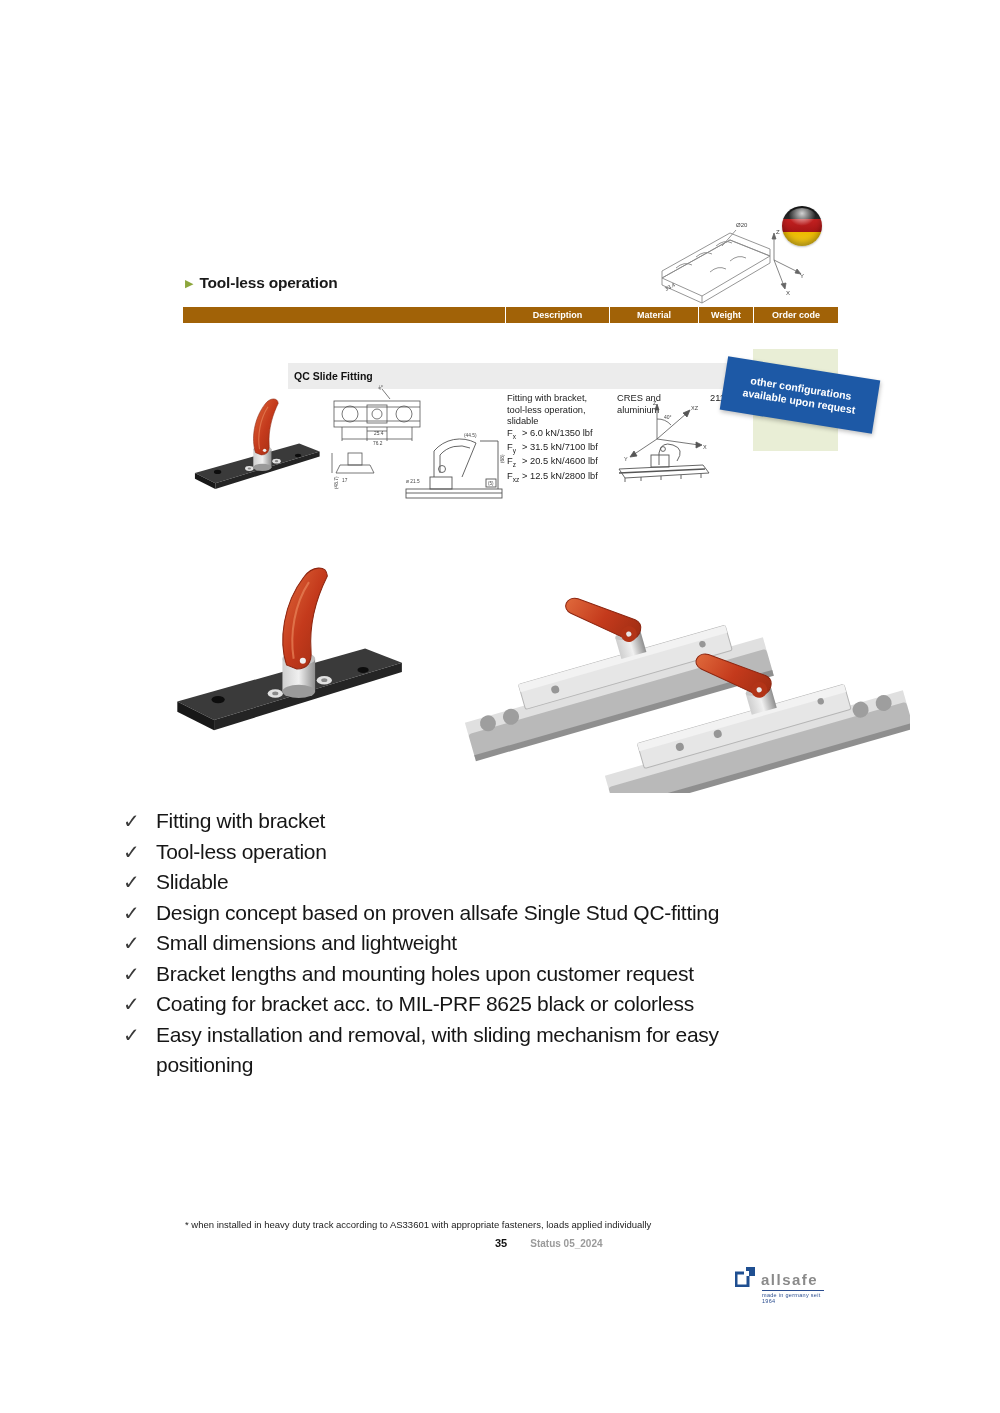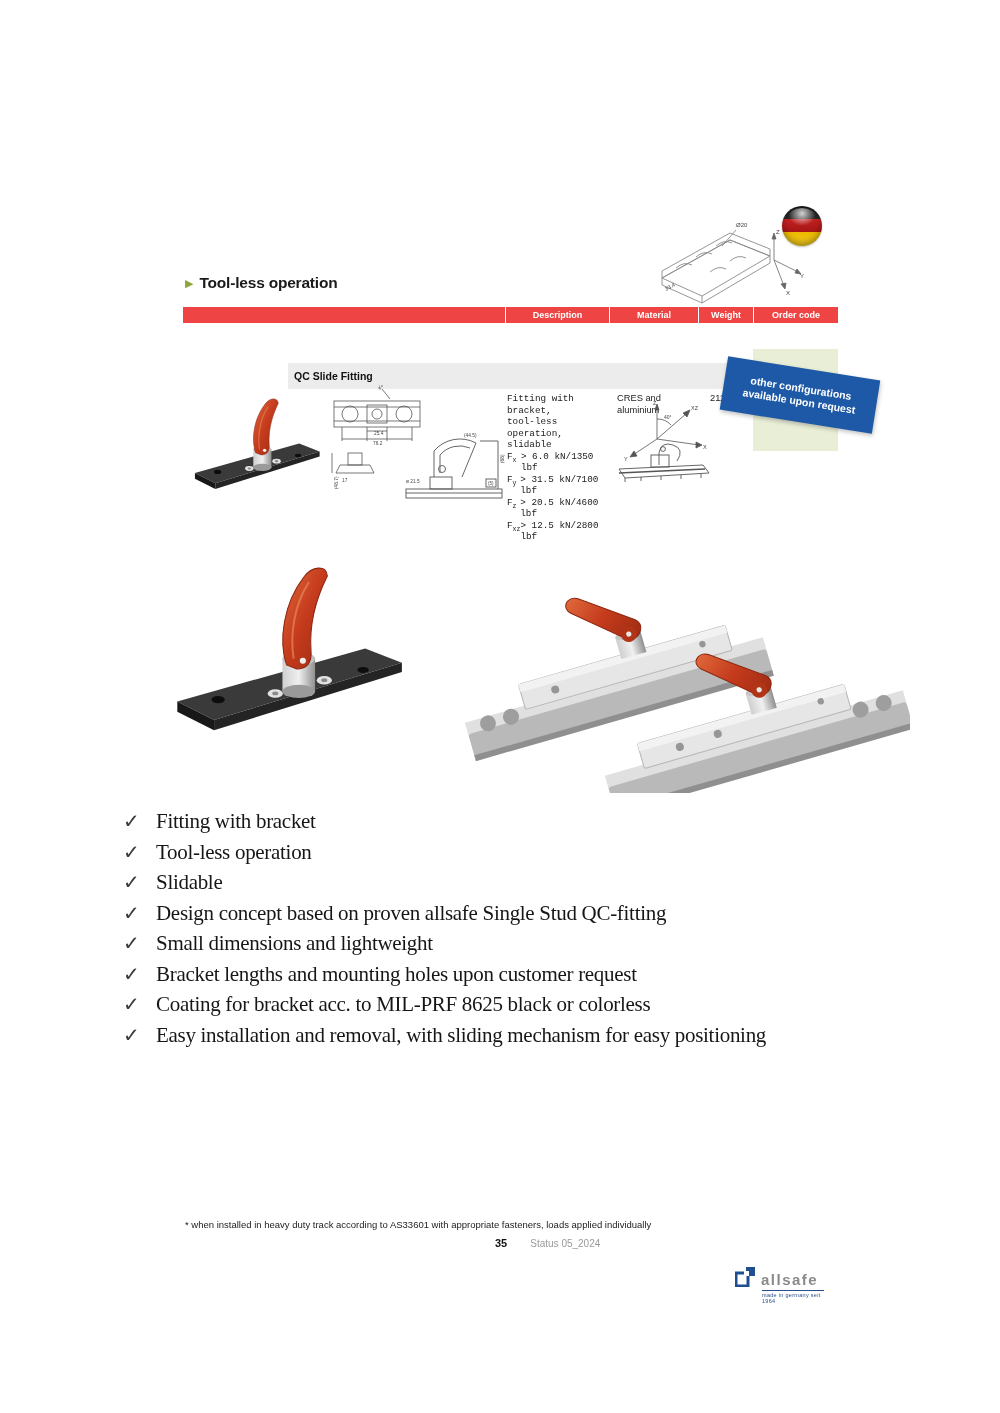--- a/index.html
+++ b/index.html
@@ -17,29 +17,29 @@
           box-shadow:inset 0 -3px 6px rgba(0,0,0,.35), 0 1px 2px rgba(0,0,0,.25); }
   .flag::before { content:""; position:absolute; left:15%; top:4%; width:70%; height:45%; border-radius:50%;
           background:radial-gradient(ellipse at 50% 30%, rgba(255,255,255,.8), rgba(255,255,255,0) 70%); }
 
   
   svg text { font-family:"Liberation Sans", sans-serif; fill:#444; }
   .line-art { position:absolute; }
 
   
   .spec-table { position:absolute; left:183px; top:307px; width:655px; height:150px; font-size:9.3px; }
-  .thead { display:grid; grid-template-columns:322px 104px 89px 55px 85px; height:16px; background:#ef4444; }
+  .thead { display:grid; grid-template-columns:322px 104px 89px 55px 85px; height:16px; background:#a16207; }
   .thead .th { color:#fff; font-weight:700; font-size:9px; display:flex; align-items:center; justify-content:center; border-left:1px solid #fff; }
   .thead .th-spacer { border-left:none; }
   .name-row { display:grid; grid-template-columns:105px 465px 85px; height:26px;margin-top:40px; }
   .name-cell { background:#ececec; display:flex; align-items:center; padding-left:6px; font-size:10.5px; font-weight:700; color:#111; }
   .order-cell { background:#0ea5e9; display:flex; align-items:center; justify-content:center; font-size:9.5px; color:#222; }
   .green-col { position:absolute; left:570px; top:42px; width:85px; height:102px; background:#e9eed6; }
   .content-row { position:relative; height:112px; }
-  .cell-desc { position:absolute; left:324px; top:4px; width:102px; line-height:11.5px; color:#222;font-family:Liberation Mono, monospace; }
+  .cell-desc { position:absolute; left:324px; top:4px; width:102px; line-height:11.5px; color:#222; }
   .cell-mat  { position:absolute; left:434px; top:4px; width:88px; line-height:11.5px; color:#222; }
   .cell-wt   { position:absolute; left:527px; top:4px; width:50px; color:#222; }
   .force-row { display:flex; align-items:baseline; line-height:11.5px; }
   .force-f { width:15px; }
   .force-f sub { font-size:6.5px; }
   .photo-small { position:absolute; left:4px; top:0px; }
   .drawings-svg { position:absolute; left:147px; top:-4px; }
   .mat-sketch { position:absolute; left:428px; top:8px; }
 
   
@@ -49,27 +49,27 @@
   .banner span { color:#fff; font-size:10.5px; font-weight:700; line-height:13px; white-space:nowrap; }
 
   
   .photo-left  { position:absolute; left:163px; top:550px; }
   .photo-right { position:absolute; left:445px; top:578px; }
 
   
   .checklist { position:absolute; left:123px; top:806px; width:665px; list-style:none; }
   .check-item { display:flex; align-items:flex-start; line-height:30.5px; }
   .check { width:33px; font-size:20px; color:#3a3a3a; flex:none; }
-  .check-text { font-size:21px; color:#161616; letter-spacing:-0.3px;font-family:Liberation Serif, serif; }
+  .check-text { font-size:21px; color:#161616; letter-spacing:-0.3px; }
 
   
   .footnote { position:absolute; left:185px; top:1219px; font-size:9.5px; font-weight:400; color:#1c1c1c; }
   .pageinfo { position:absolute; left:495px; top:1237px; display:flex; align-items:baseline; gap:23px;justify-content:center; }
   .pagenum { font-size:11px; font-weight:700; color:#111; }
-  .status { font-size:10px; color:#9a9a9a; }
+  .status { font-size:10px; color:#9a9a9a;font-weight:bold; }
 
   
   .logo { position:absolute; left:735px; top:1224px; width:110px; }
   .logo-top { display:flex; align-items:flex-end; gap:5px; }
   .logo-word { font-size:15px; font-weight:700; color:#8a8a8a; letter-spacing:1.5px; line-height:1;margin-top:48px; }
   .logo-tag { margin-top:3px; margin-left:27px; font-size:5.5px; color:#2a4d8f; letter-spacing:.3px; border-top:1px solid #2a4d8f; padding-top:1px; width:62px; }
 </style>
 </head>
 <body>
 

